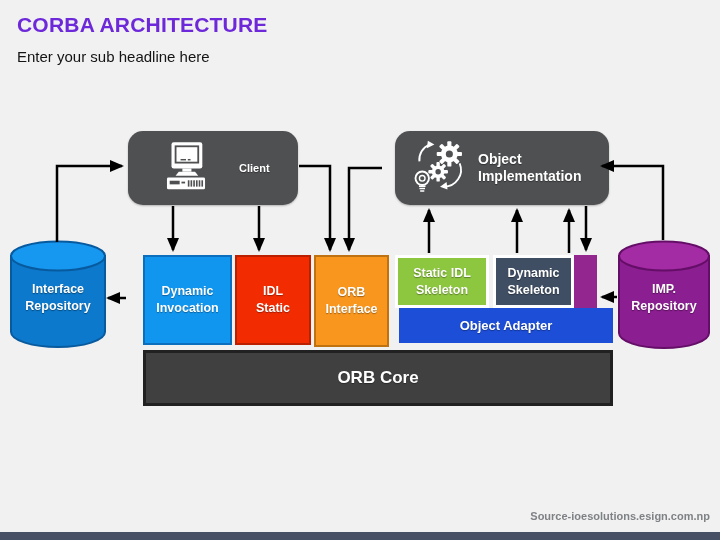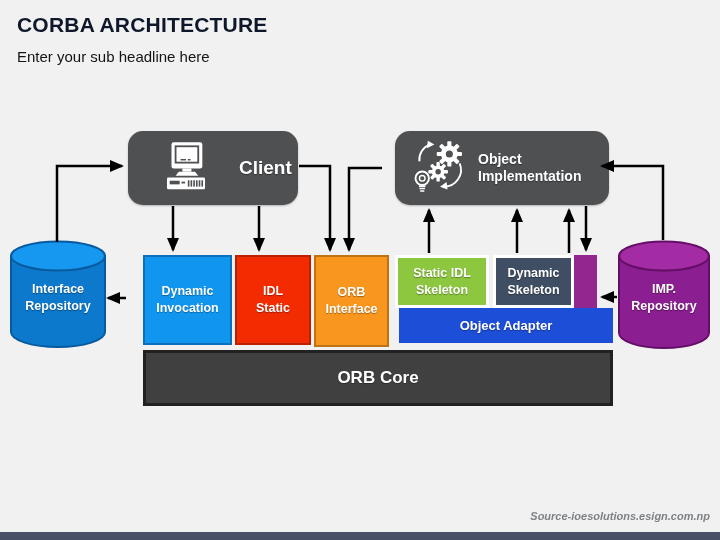--- a/index.html
+++ b/index.html
@@ -3,49 +3,49 @@
 <meta charset="utf-8">
 <style>
   html,body{margin:0;padding:0;}
   body{
     width:720px;height:540px;position:relative;overflow:hidden;
     background:#f1f1f2;
     font-family:"Liberation Sans","DejaVu Sans",sans-serif;
   }
   .abs{position:absolute;}
   
-  .title{left:17px;top:13px;font-size:21px;font-weight:bold;color:#0f172a;letter-spacing:.2px;}
+  .title{left:17px;top:13px;font-size:21px;font-weight:bold;color:#6d28d9;letter-spacing:.2px;}
   .subtitle{left:17px;top:48px;font-size:15px;color:#141414;}
   
   .gray-node{background:#4F5052;border-radius:15px;box-shadow:0 1px 2px rgba(0,0,0,.25);
     display:flex;align-items:center;color:#fff;}
   .client-node{left:128px;top:131px;width:170px;height:74px;}
   .oi-node{left:395px;top:131px;width:214px;height:74px;}
   .node-label{font-weight:bold;text-shadow:0 1px 1px rgba(0,0,0,.4);}
-  .client-label{font-size:19px;margin-left:26px;}
+  .client-label{font-size:11px;margin-left:26px;}
   .oi-label{font-size:14px;line-height:1.25;margin-left:8px;}
   
   .box{display:flex;align-items:center;justify-content:center;text-align:center;
     color:#fff;font-weight:bold;font-size:12.5px;line-height:1.35;
     text-shadow:0 1px 1px rgba(0,0,0,.35);box-sizing:border-box;margin-left:16px;}
   .di-box{left:127px;top:255px;width:89px;height:90px;background:#1196F0;border:2px solid #0C6FBE;}
   .stubs-box{left:219px;top:255px;width:76px;height:90px;background:#F32B00;border:2px solid #BB2000;}
   .orbif-box{left:298px;top:255px;width:75px;height:92px;background:#F8961E;border:2px solid #BE7211;}
   .static-box{left:379px;top:255px;width:94px;height:53px;background:#8DC63F;border:3px solid #fff;}
   .dynskel-box{left:477px;top:255px;width:81px;height:53px;background:#3F4E63;border:3px solid #fff;}
   .adapter-col{left:558px;top:255px;width:39px;height:56px;background:#93278F;}
   .adapter-main{left:383px;top:308px;width:214px;height:35px;background:#1d4ed8;font-size:13px;}
   .orbcore-box{left:127px;top:350px;width:470px;height:56px;background:#404041;border:3px solid #212122;font-size:17px;}
   
   .cyl-label{width:100%;text-align:center;color:#fff;font-weight:bold;font-size:12.5px;line-height:1.35;
     text-shadow:0 1px 1px rgba(0,0,0,.4);}
   .ir-label{left:8px;top:281px;width:100px;}
   .imp-label{left:616px;top:281px;width:96px;}
   
-  .source{right:10px;top:510px;font-size:11px;font-weight:bold;font-style:italic;color:#7F8285;}
+  .source{right:10px;top:510px;font-size:11px;font-weight:bold;color:#7F8285;}
   .footer-bar{left:0;top:532px;width:720px;height:8px;background:#475064;}
   svg{display:block;}
   .overlay{pointer-events:none;}
 </style>
 </head>
 <body>
 
 <div class="abs title">CORBA ARCHITECTURE</div>
 <div class="abs subtitle">Enter your sub headline here</div>
 

